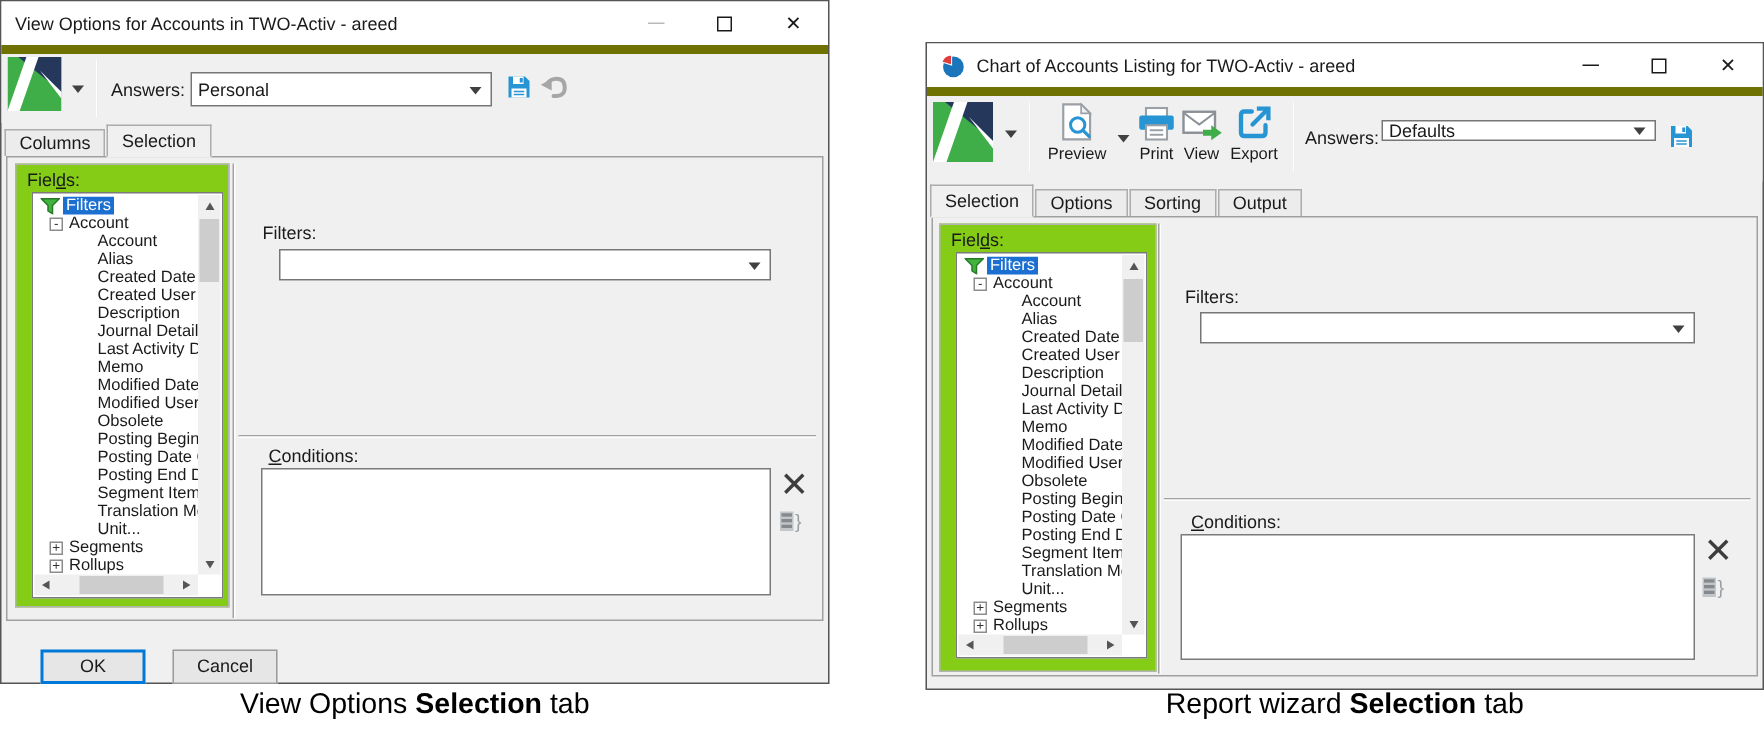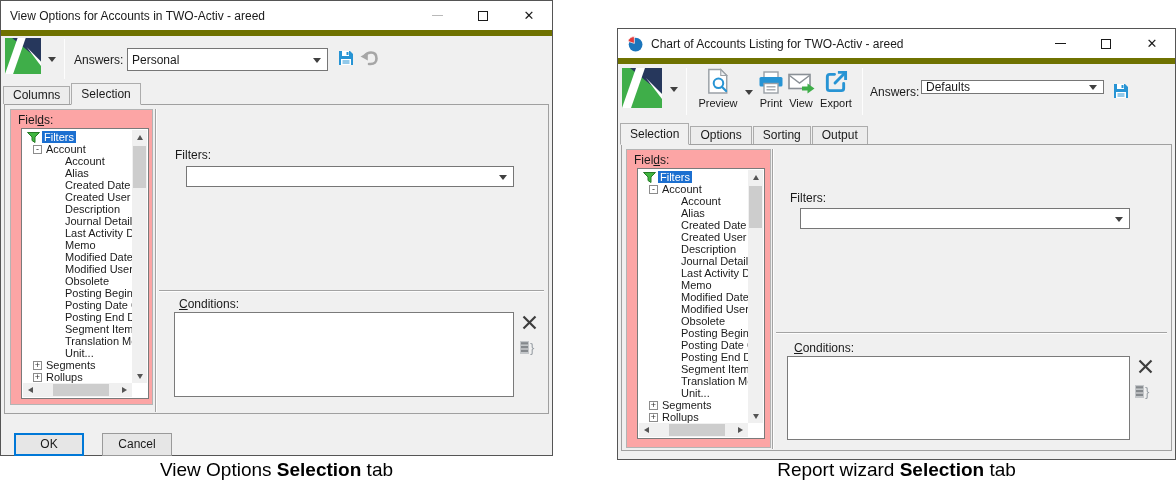--- a/index.html
+++ b/index.html
@@ -41,21 +41,21 @@
   #right-window .tabstrip { height:23px; }
   .tab { height:18px; line-height:17px; padding:0 9px; font-size:12px; background:#ececec;
     border:1px solid #acacac; border-bottom:none; margin-right:1px; position:relative; }
   .tab.active { height:22px; line-height:21px; background:#f0f0f0; z-index:3; margin-bottom:-1px;
     border-bottom:1px solid #f0f0f0; }
 
   .tabpage { position:absolute; left:3px; right:3px; border:1px solid #a0a0a0; background:#f0f0f0; }
   #left-window  .tabpage { top:103px; bottom:41px; }
   #right-window .tabpage { top:115px; bottom:8px; }
 
-  .fields-panel { position:absolute; border:1px solid #b4b4b4; background:#fca5a5;padding-left:48px; }
+  .fields-panel { position:absolute; border:1px solid #b4b4b4; background:#84cc16;padding-left:48px; }
   #left-window  .fields-panel { left:5px; top:4px;  width:143px; height:296px; }
   #right-window .fields-panel { left:4px; top:4px;  width:145px; height:299px; }
   .fields-label { position:absolute; left:7px; top:3px; font-size:12px; }
   .treebox { position:absolute; left:10px; top:18px; width:128px; height:271px;
     background:#fff; border:1px solid #7a7a7a;text-decoration:underline; }
   .tree-rows { position:absolute; left:1px; top:2px; right:16px; bottom:15px; overflow:hidden; }
   .trow { display:flex; align-items:center; height:12px; padding-left:4px; font-size:11px; white-space:nowrap; }
   .ebox { width:9px; height:9px; border:1px solid #8c8c8c; background:#fff; color:#333;
     font-size:9px; line-height:7px; text-align:center; margin-left:6px; flex:0 0 auto; }
   .tlabel { margin-left:4px; }
@@ -93,21 +93,21 @@
   .conditions-box { position:absolute; background:#fff; border:1px solid #7a7a7a; }
   #left-window  .conditions-box { left:169px; top:207px; width:340px; height:85px; }
   #right-window .conditions-box { left:165px; top:211px; width:343px; height:84px; }
   .x-icon { position:absolute; }
   #left-window  .x-icon { left:516px; top:209px; }
   #right-window .x-icon { left:515px; top:213px; }
   .brace-icon { position:absolute; }
   #left-window  .brace-icon { left:514px; top:235px; }
   #right-window .brace-icon { left:512px; top:239px; }
 
-  .buttonrow { position:absolute; left:3px; bottom:0; height:28px; width:100%; }
+  .buttonrow { position:absolute; left:16px; bottom:0; height:28px; width:100%; }
   .btn { position:absolute; top:6px; width:70px; height:23px; background:#e6e6e6;
     border:1px solid #9a9a9a; font-size:12px; text-align:center; line-height:21px; }
   .btn.default { border:2px solid #0078d7; line-height:19px; }
   #ok-button { left:10px; }
   #cancel-button { left:98px; }
 
   .caption { position:absolute; text-align:center; font-size:19px; color:#000; }
   #left-caption  { left:0;    top:459px; width:553px; }
   #right-caption { left:617px; top:459px; width:559px; }
   .caption b { font-weight:bold; }

